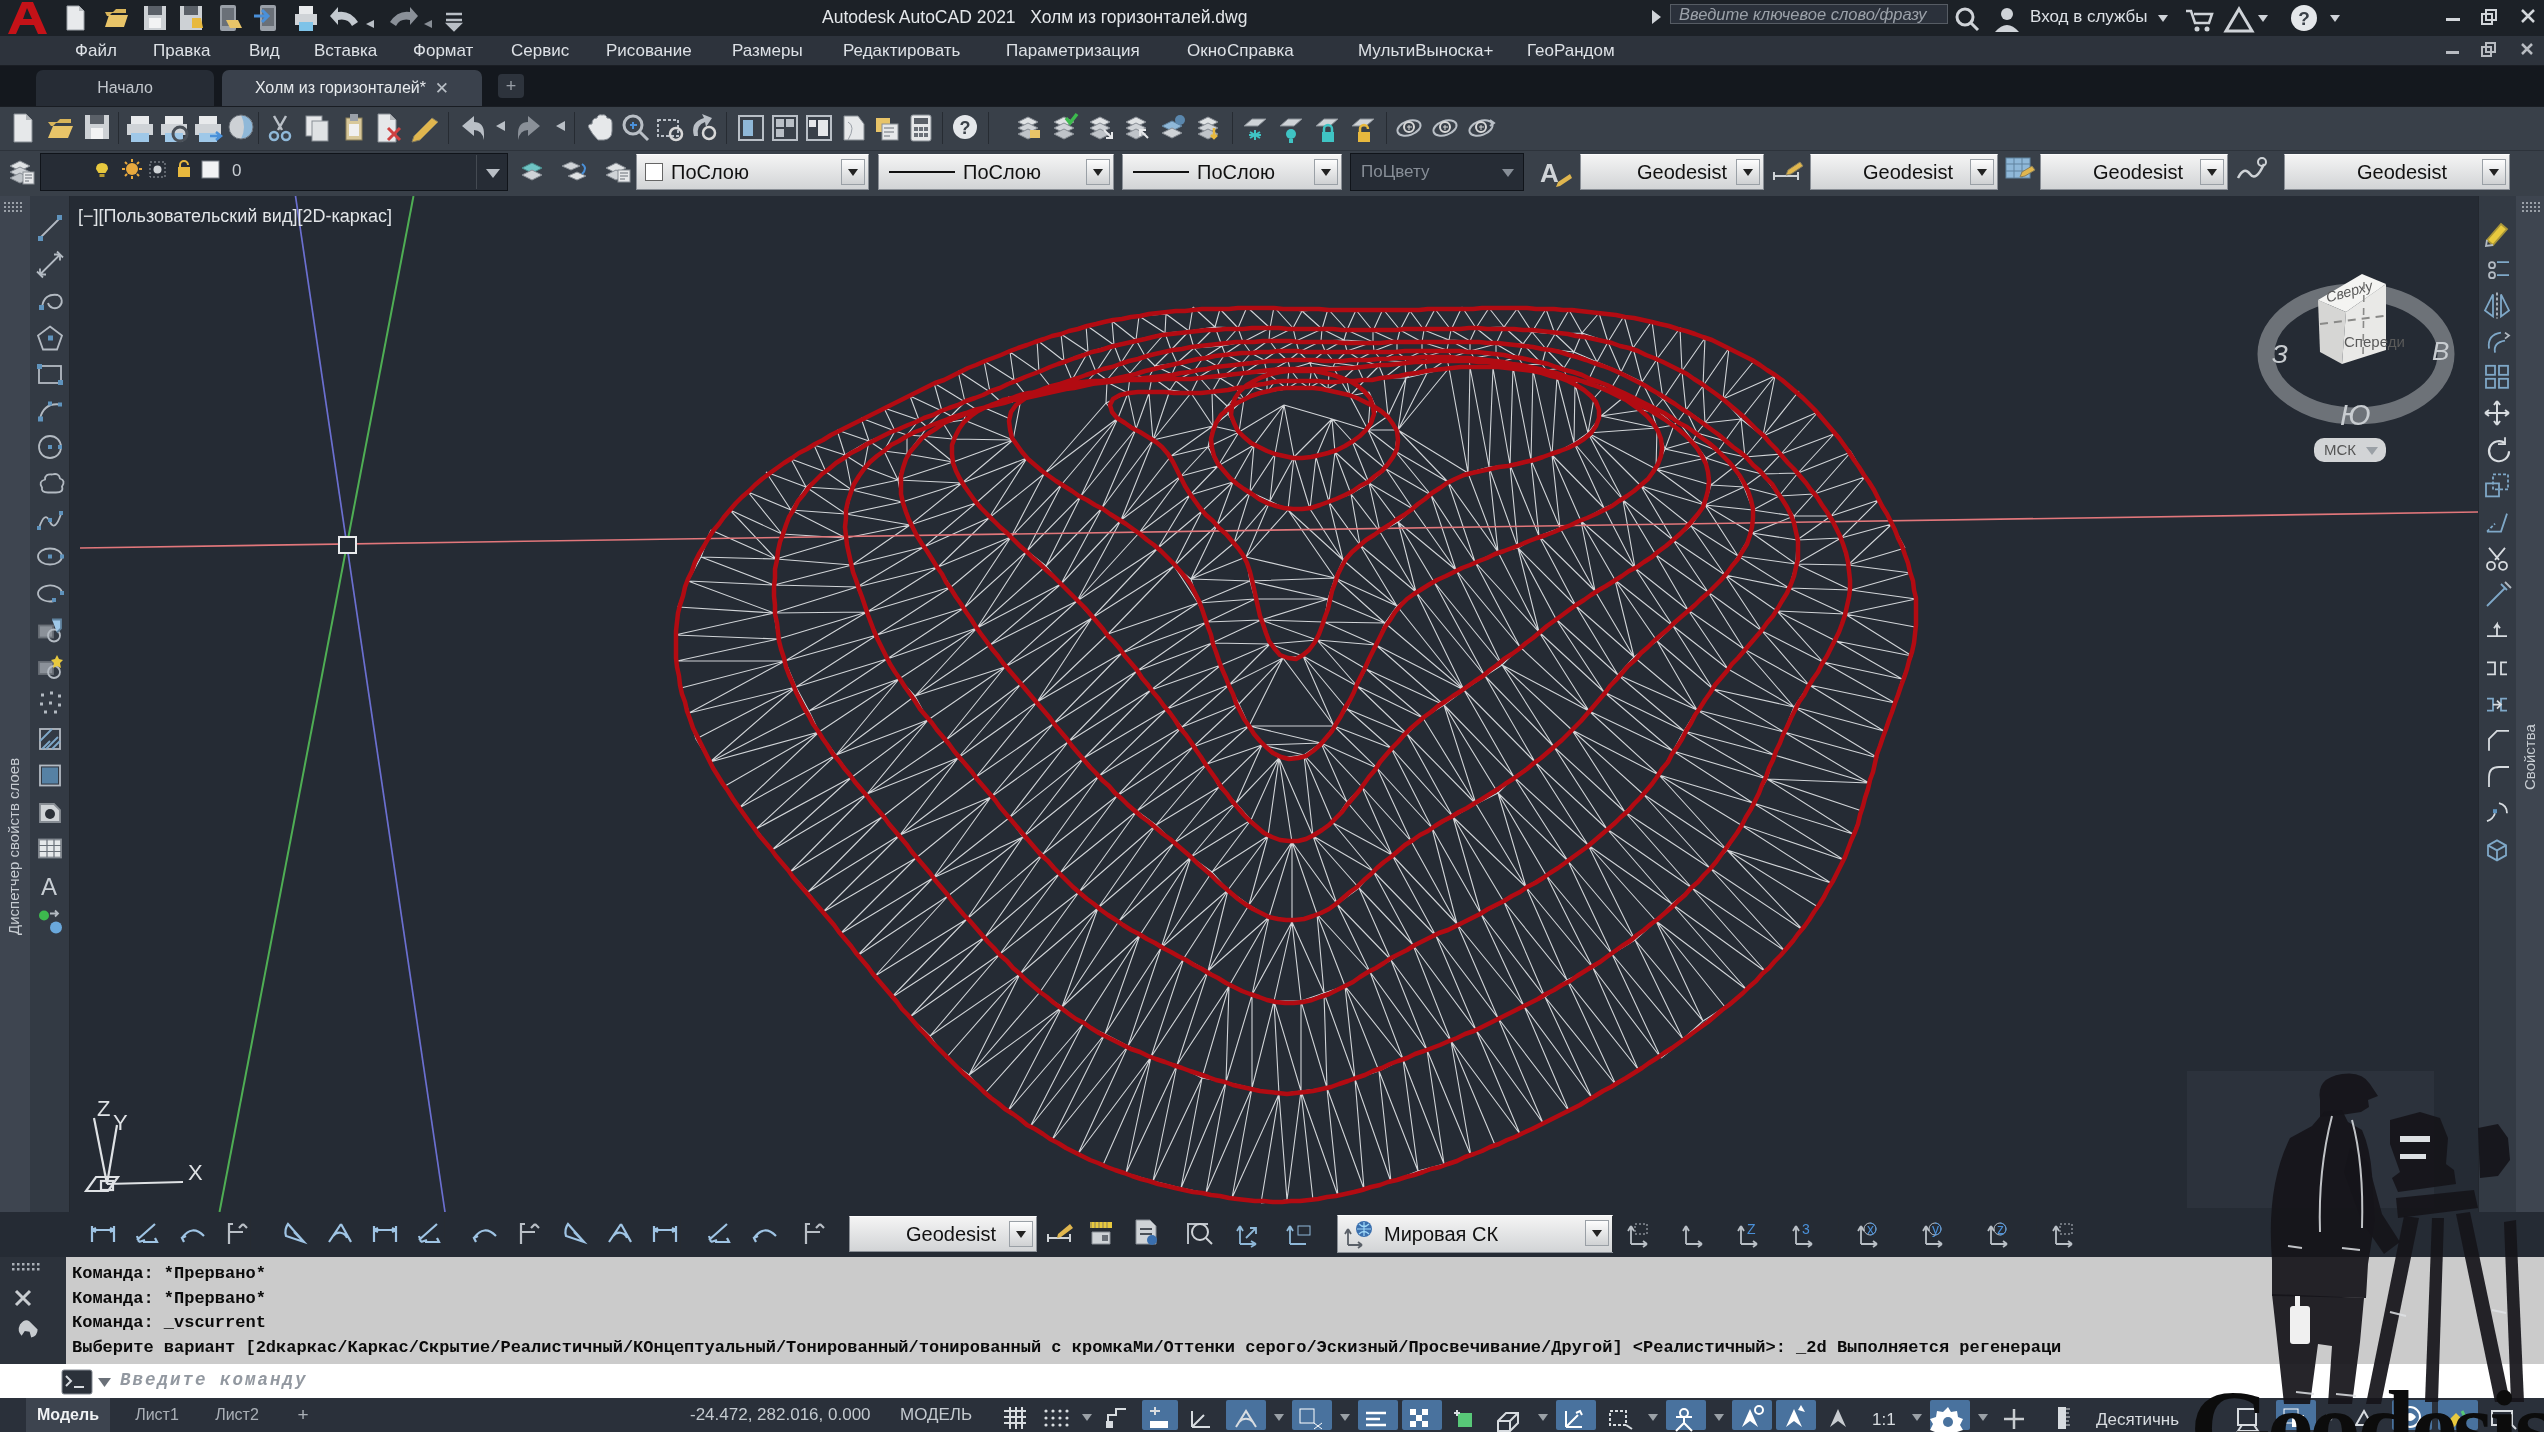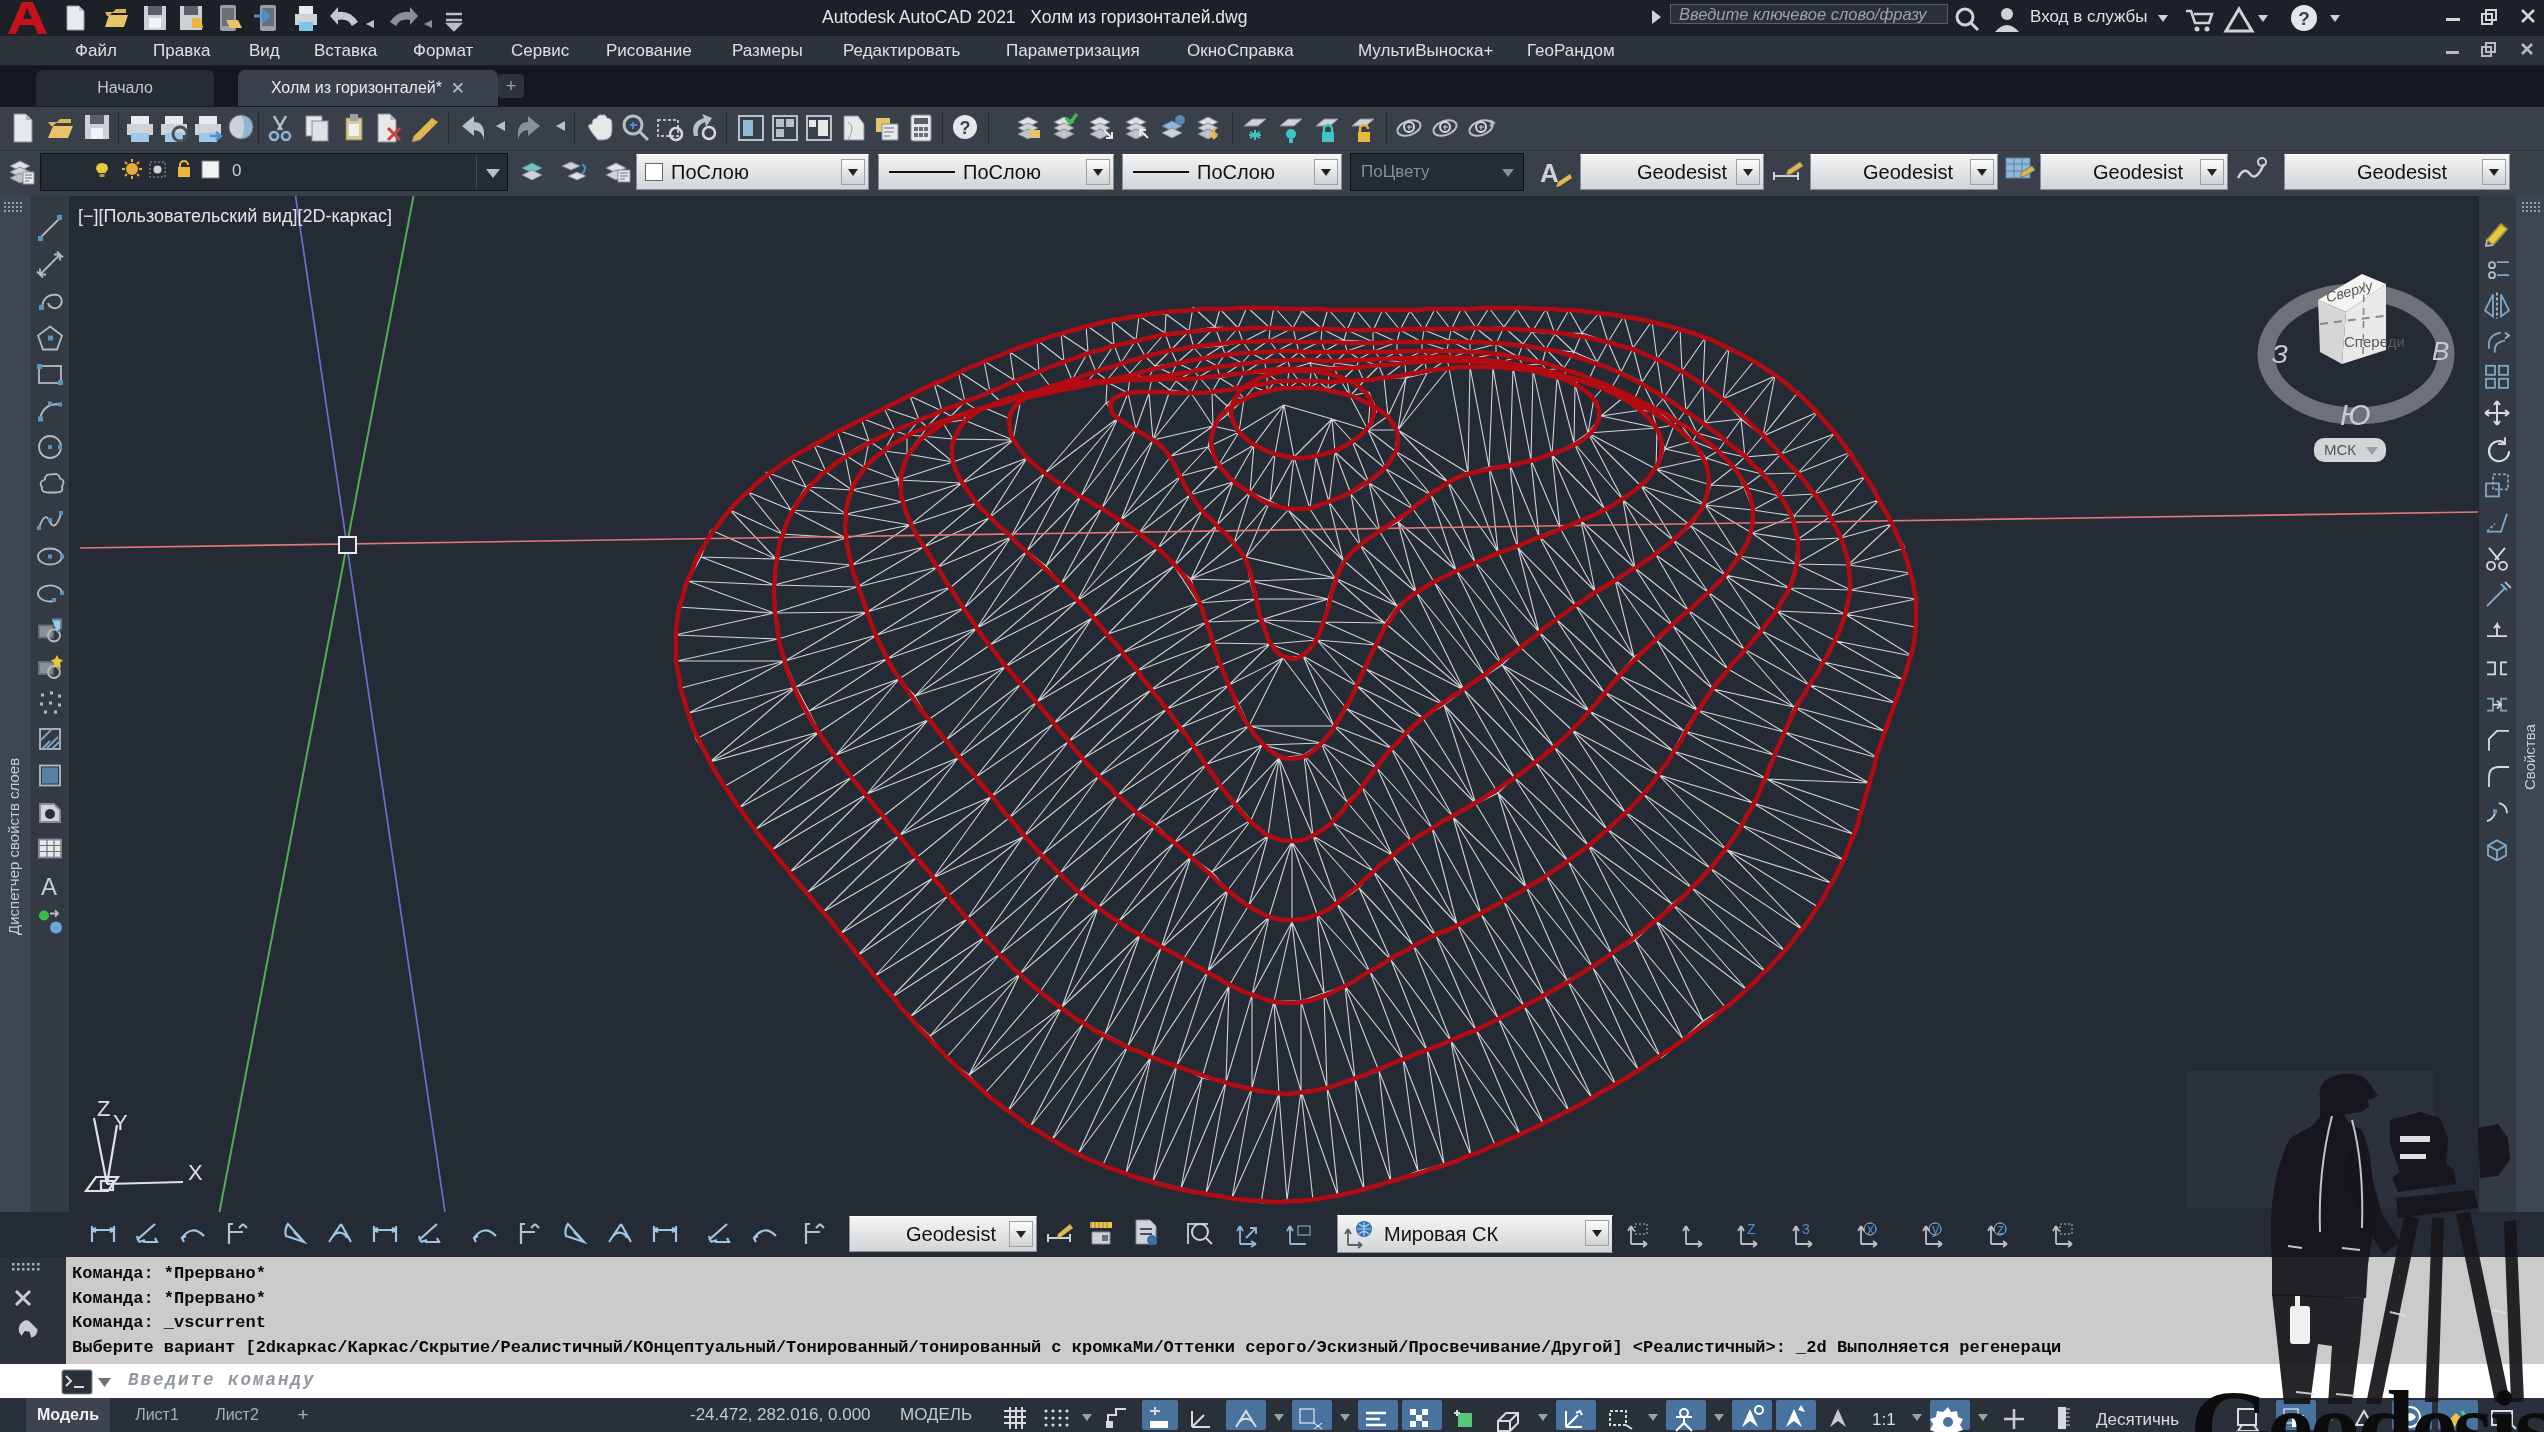--- a/index.html
+++ b/index.html
@@ -131,21 +131,21 @@
 <div class="mi" style="left:1358px">МультиВыноска+</div>
 <div class="mi" style="left:1527px">ГеоРандом</div>
 <svg class="abs" style="left:2446px;top:42px;" width="98" height="20" viewBox="0 0 98 20">
     <rect x="0" y="9" width="13" height="3" fill="#b8bcc2"></rect>
     <rect x="40" y="1" width="9" height="9" fill="none" stroke="#b8bcc2" stroke-width="2"></rect>
     <rect x="36" y="5" width="9" height="9" fill="none" stroke="#b8bcc2" stroke-width="2"></rect>
     <path d="M76 2 L86 12 M86 2 L76 12" stroke="#b8bcc2" stroke-width="2.5"></path>
   </svg>
 <div id="tabbar" class="abs"></div>
 <div class="tab" style="left:36px;width:178px;background:#262c35">Начало</div>
-<div class="tab" style="left:238px;width:260px;background:#3a414c;color:#e8ebee">Холм из горизонталей*&nbsp;&nbsp;<span style="color:#b9bfc6;font-size:17px">✕</span></div>
+<div class="tab" style="left:222px;width:260px;background:#3a414c;color:#e8ebee">Холм из горизонталей*&nbsp;&nbsp;<span style="color:#b9bfc6;font-size:17px">✕</span></div>
 <div class="abs" style="left:498px;top:74px;width:26px;height:24px;background:#2d333c;border-radius:4px;color:#9aa0a8;font-size:18px;text-align:center;line-height:24px">+</div>
 <div id="row1" class="abs"></div>
 <div id="row2" class="abs"></div>
 <svg class="abs" style="left:0px;top:106px;" width="1550" height="44" viewBox="0 0 1550 44">
     <g transform="translate(10,6)">
       <path d="M4 2 h12 l6 6 v22 h-18 Z" fill="#e6e8ea" stroke="#878d94"></path>
       <path d="M16 2 l6 6 h-6 Z" fill="#b2b6ba"></path>
     </g>
     <g transform="translate(46,6)">
       <path d="M2 10 h9 l3 -3 h11 v4 h-15 l-3 3 h-2 Z" fill="#d8b45a"></path>
@@ -909,21 +909,21 @@
 <div class="cline" style="top:1264px">Команда: *Прервано*</div>
 <div class="cline" style="top:1289px">Команда: *Прервано*</div>
 <div class="cline" style="top:1313px">Команда: _vscurrent</div>
 <div class="cline" style="top:1338px">Выберите вариант [2dкаркас/Каркас/Скрытие/Реалистичный/КОнцептуальный/Тонированный/тонированный с кромкаМи/Оттенки серого/Эскизный/Просвечивание/Другой] &lt;Реалистичный&gt;: _2d Выполняется регенераци</div>
 <div id="cmdinput" class="abs"></div>
 <svg class="abs" style="left:60px;top:1368px;" width="66" height="28" viewBox="0 0 66 28">
     <rect x="2" y="2" width="30" height="24" rx="2" fill="#2b313a" stroke="#858b93"></rect>
     <path d="M6 8 l5 5 -5 5 M14 19 h10" stroke="#d8dce0" stroke-width="2" fill="none"></path>
     <path d="M38 10 h13 l-6.5 9 Z" fill="#6a7078"></path>
   </svg>
-<div class="abs" style="left:128px;top:1370px;font-family:'Liberation Mono',monospace;font-size:17.5px;font-style:italic;font-weight:bold;color:#9298a0;letter-spacing:2px">Введите  команду</div>
+<div class="abs" style="left:120px;top:1370px;font-family:'Liberation Mono',monospace;font-size:17.5px;font-style:italic;font-weight:bold;color:#9298a0;letter-spacing:2px">Введите  команду</div>
 <div id="statusbar" class="abs"></div>
 <div class="stab" style="left:26px;width:84px;background:#3d444f;color:#f0f2f4;font-weight:bold">Модель</div>
 <div class="stab" style="left:124px;width:66px">Лист1</div>
 <div class="stab" style="left:204px;width:66px">Лист2</div>
 <div class="stab" style="left:288px;width:30px;font-size:19px">+</div>
 <div class="abs" style="left:690px;top:1405px;font-size:17px;color:#c3c9cf">-24.472, 282.016, 0.000</div>
 <div class="abs" style="left:900px;top:1405px;font-size:17px;color:#c3c9cf">МОДЕЛЬ</div>
 <svg class="abs" style="left:0px;top:1398px;" width="2544" height="34" viewBox="0 0 2544 34">
     <g transform="translate(996,3)" transform-origin="996 3">
       <path d="M8 10 h22 M8 16 h22 M8 22 h22 M14 6 v22 M20 6 v22 M26 6 v22" stroke="#d8dce0" stroke-width="2" fill="none"></path>

